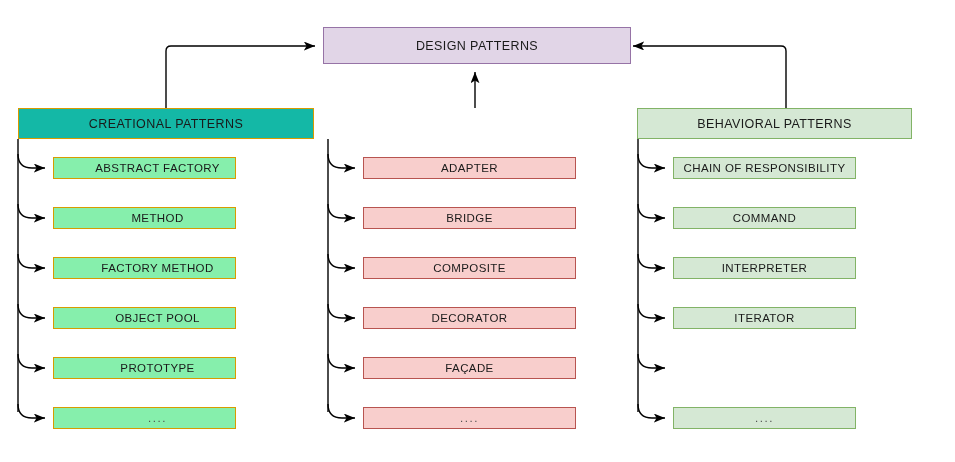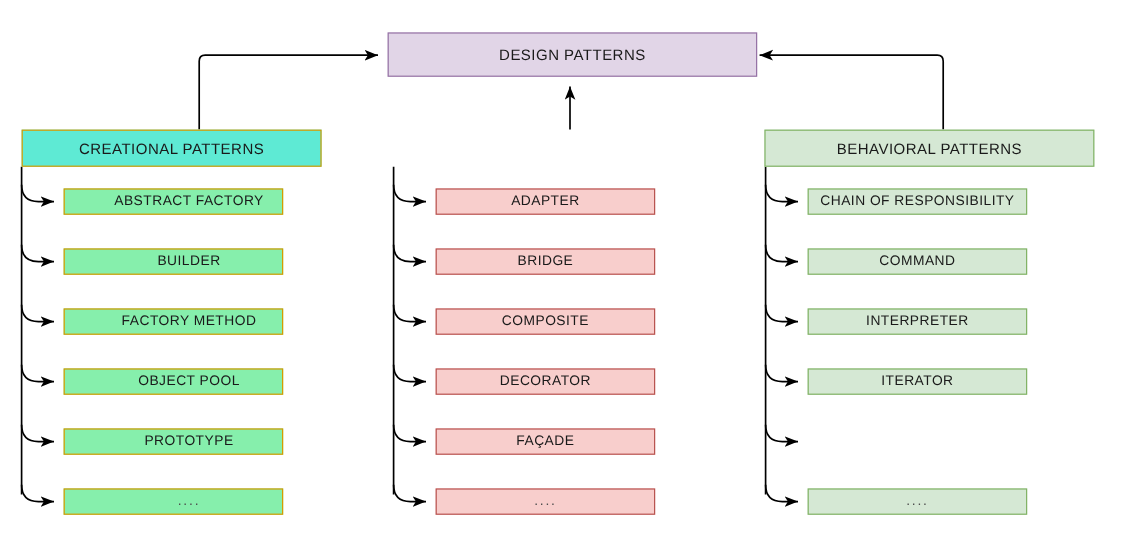--- a/index.html
+++ b/index.html
@@ -48,22 +48,22 @@
     border-color: #9673a6;
     font-size: 12.5px;
   }
   .cat {
     height: 31px;
     font-size: 12.5px;
   }
   .cat-creational {
     left: 18px;
     top: 108px;
-    width: 250px;
-    background: #5eead4;
+    width: 296px;
+    background: #14b8a6;
     border-color: #d79b00;
   }
   .cat-structural {
     left: 327px;
     top: 108px;
     width: 296px;
     background: #f8cecc;
     border-color: #b85450;
   }
   .cat-behavioral {
@@ -79,21 +79,21 @@
   }
   .leaf-creational {
     left: 53px;
     width: 183px;
     background: #86efac;
     border-color: #d79b00;
     padding-left: 26px;
   }
   .leaf-structural {
     left: 363px;
-    width: 183px;
+    width: 213px;
     background: #f8cecc;
     border-color: #b85450;
   }
   .leaf-behavioral {
     left: 673px;
     width: 183px;
     background: #d5e8d4;
     border-color: #82b366;
   }
   .dots {
@@ -143,21 +143,21 @@
     <path d="M638,354 Q638,368 652,368 L665,368" fill="none" stroke="#000000" stroke-width="1.4" marker-end="url(#arrow)"></path>
     <path d="M638,404 Q638,418 652,418 L665,418" fill="none" stroke="#000000" stroke-width="1.4" marker-end="url(#arrow)"></path>
   </svg>
 
   <div class="node root">DESIGN PATTERNS</div>
 
   <div class="node cat cat-creational">CREATIONAL PATTERNS</div>
   <div class="node cat cat-behavioral">BEHAVIORAL PATTERNS</div>
 
   <div class="node leaf leaf-creational" style="top:157px">ABSTRACT FACTORY</div>
-  <div class="node leaf leaf-creational" style="top:207px">BUILDER</div>
+  <div class="node leaf leaf-creational" style="top:207px">METHOD</div>
   <div class="node leaf leaf-creational" style="top:257px">FACTORY METHOD</div>
   <div class="node leaf leaf-creational" style="top:307px">OBJECT POOL</div>
   <div class="node leaf leaf-creational" style="top:357px">PROTOTYPE</div>
   <div class="node leaf leaf-creational dots" style="top:407px">....</div>
 
   <div class="node leaf leaf-structural" style="top:157px">ADAPTER</div>
   <div class="node leaf leaf-structural" style="top:207px">BRIDGE</div>
   <div class="node leaf leaf-structural" style="top:257px">COMPOSITE</div>
   <div class="node leaf leaf-structural" style="top:307px">DECORATOR</div>
   <div class="node leaf leaf-structural" style="top:357px">FAÇADE</div>

